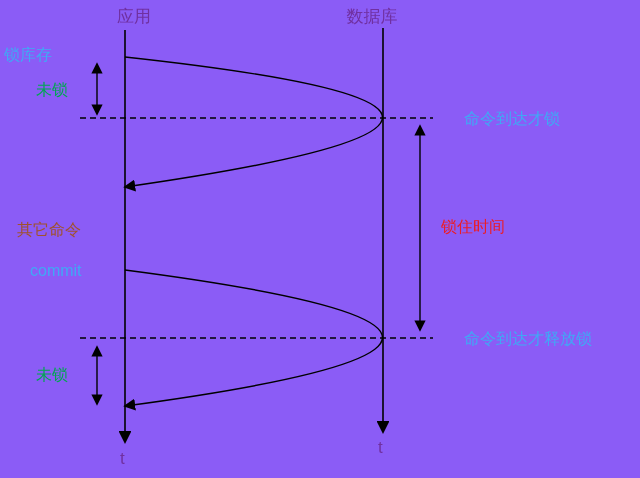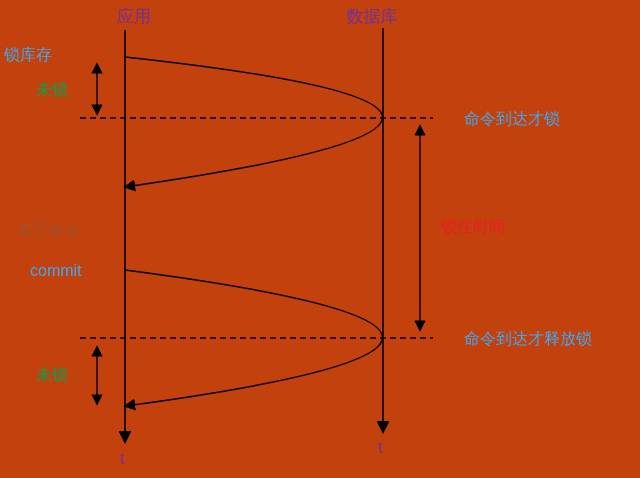--- a/index.html
+++ b/index.html
@@ -8,21 +8,21 @@
     background: #ffffff;
     width: 640px;
     height: 478px;
     overflow: hidden;
     font-family: "Liberation Sans", sans-serif;
   }
   #stage {
     position: relative;
     width: 640px;
     height: 478px;
-    background: #c2410c;
+    background: #8b5cf6;
   }
   svg { display: block; }
   .flow-line {
     stroke: #000000;
     stroke-width: 1.6;
     fill: none;
   }
   .dashed-line {
     stroke: #000000;
     stroke-width: 1.4;

